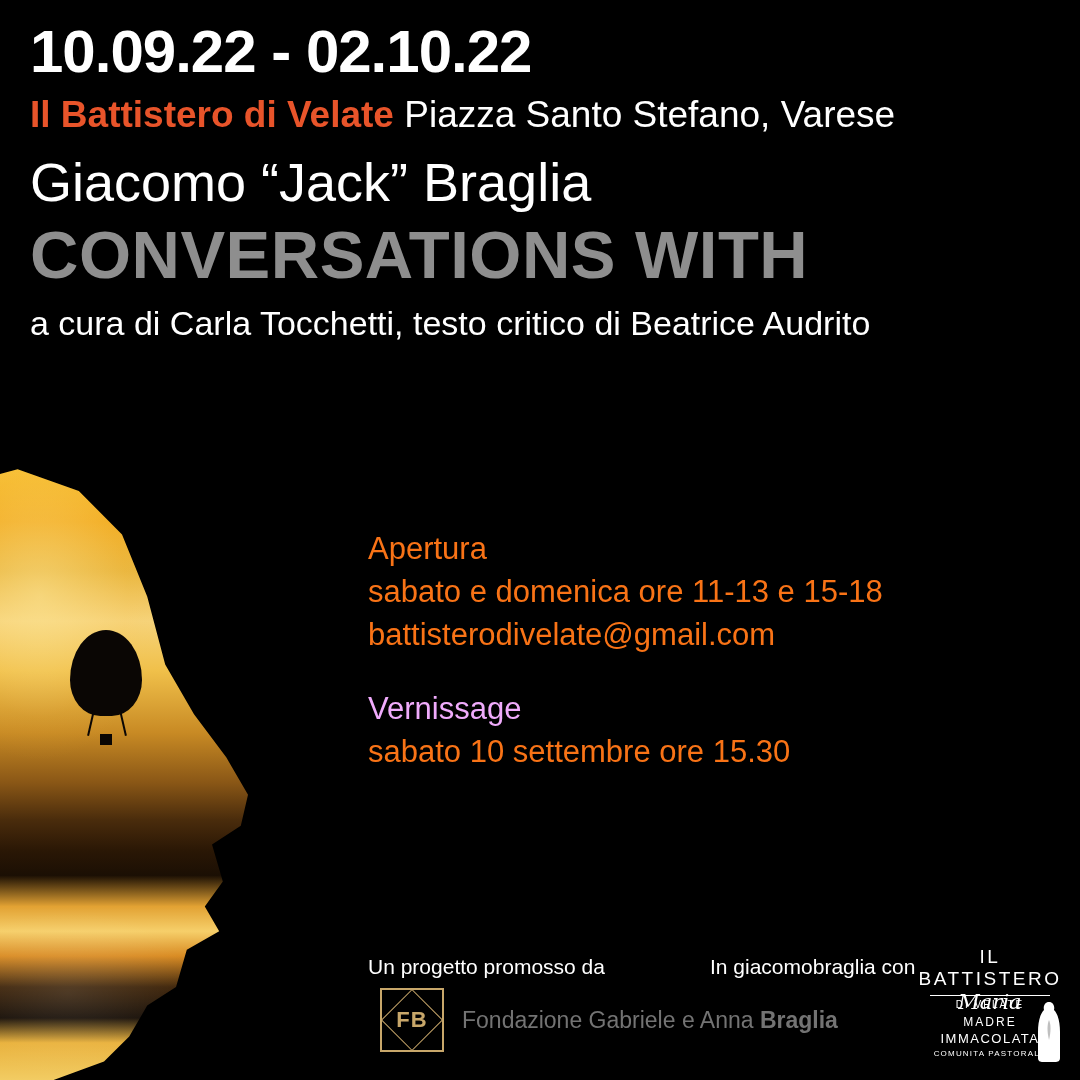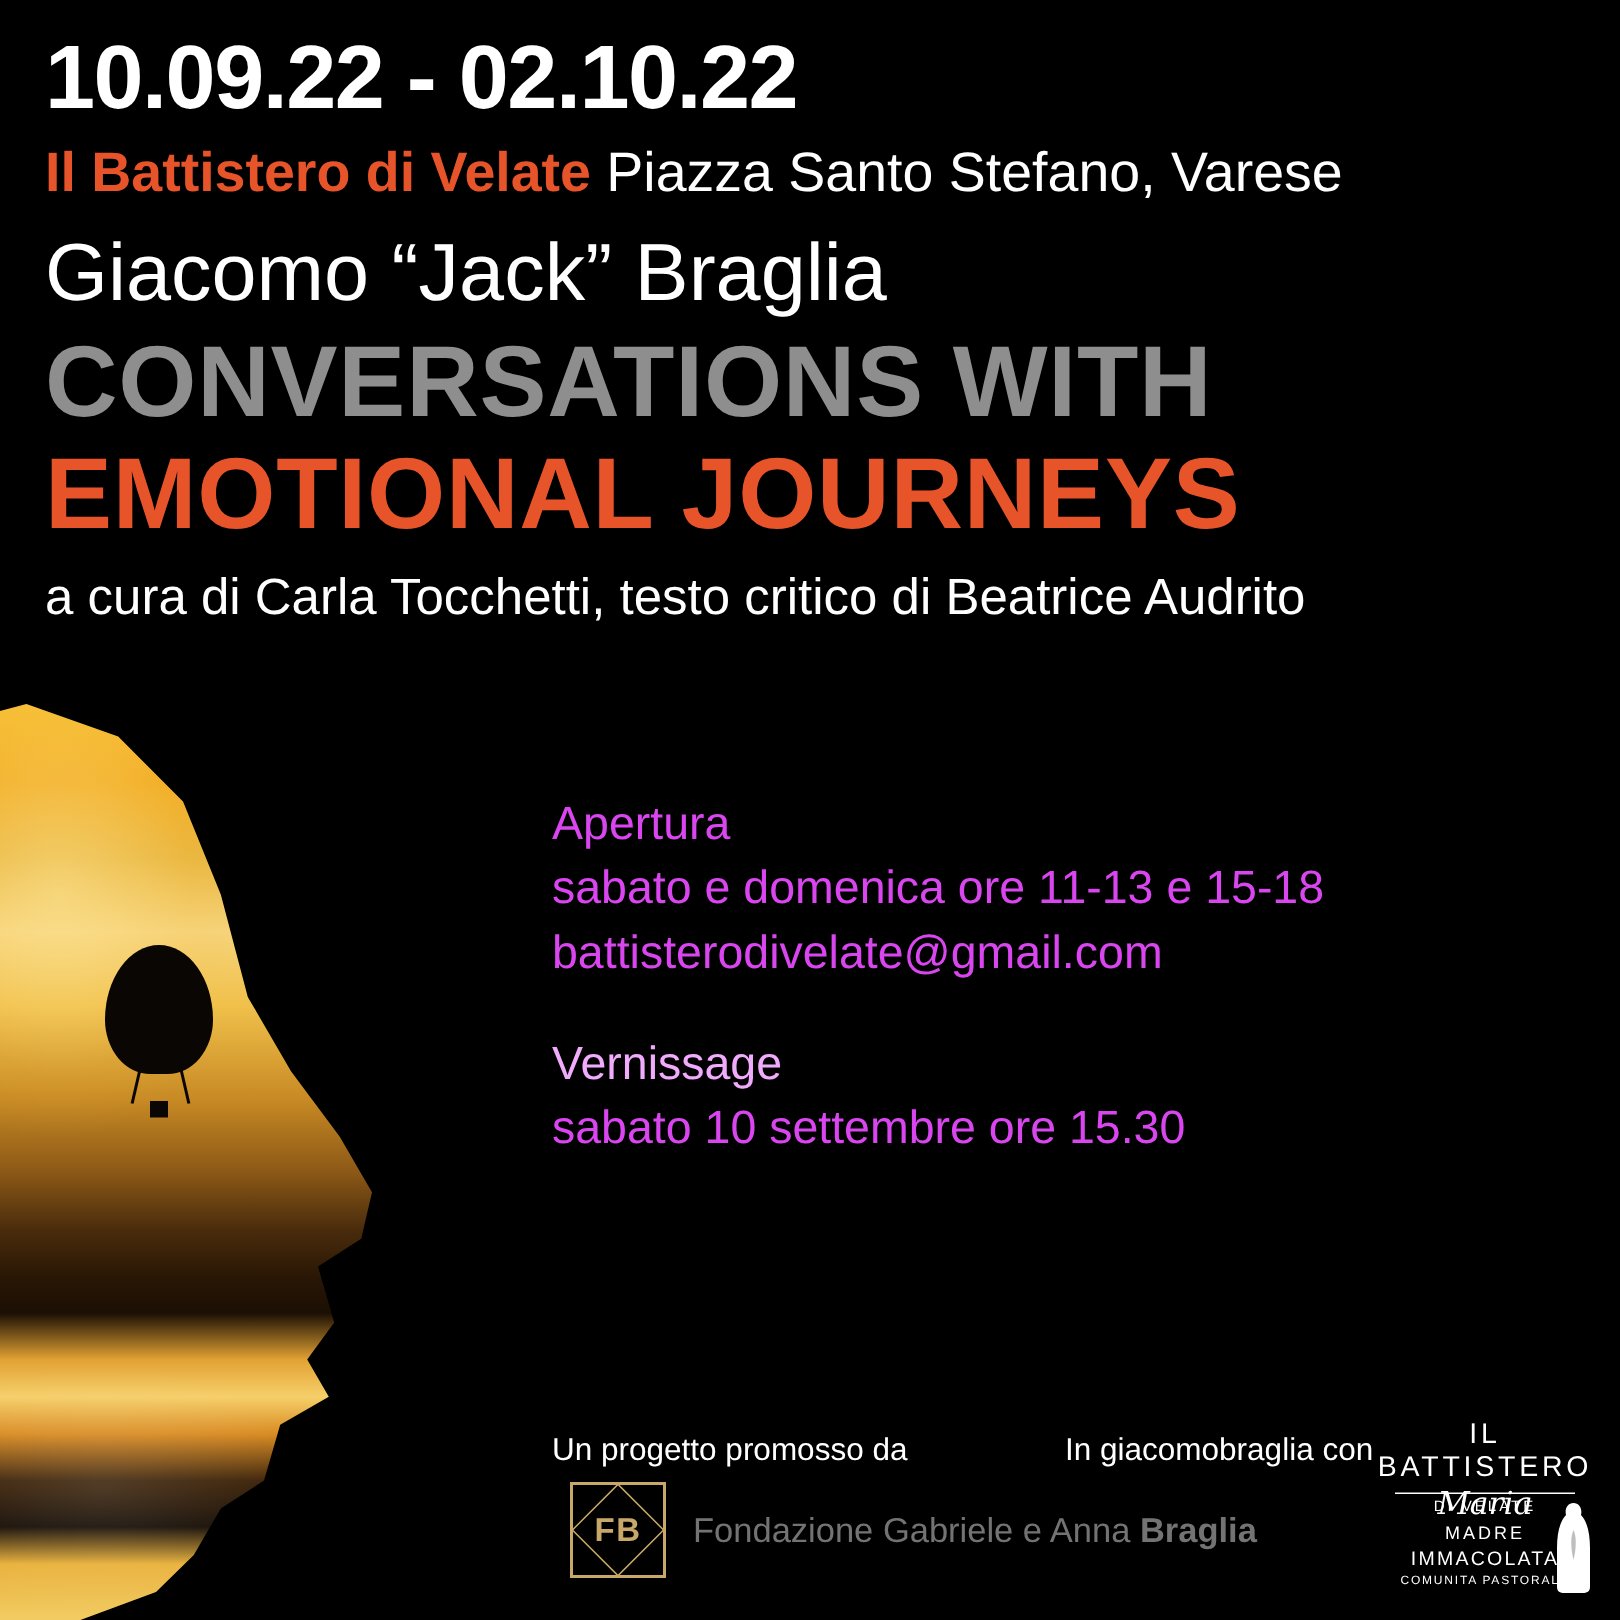--- a/index.html
+++ b/index.html
@@ -203,21 +203,21 @@
   
   .info {
     position: absolute;
     left: 368px;
     top: 528px;
     width: 680px;
   }
   .info-line {
     font-size: 31px;
     line-height: 1.38;
-    color: #d946ef;
+    color: #f97316;
     white-space: nowrap;
   }
   .vernissage-heading {
     margin-top: 32px;
     font-size: 31px;
     line-height: 1.38;
     color: #f0abfc;
   }
   .website {
     position: absolute;
@@ -363,21 +363,20 @@
 <div id="poster">
 
   <div class="header">
     <div class="dates">10.09.22 - 02.10.22</div>
     <div class="venue-line">
       <span class="venue-name">Il Battistero di Velate</span>
       <span class="venue-addr">Piazza Santo Stefano, Varese</span>
     </div>
     <div class="artist">Giacomo “Jack” Braglia</div>
     <div class="title1">CONVERSATIONS WITH</div>
-    <div class="title2">EMOTIONAL JOURNEYS</div>
     <div class="curator">a cura di Carla Tocchetti, testo critico di Beatrice Audrito</div>
   </div>
 
   <div class="artwork">
     <div class="head-shape"></div>
     <div class="head-glow"></div>
     <div class="balloon">
       <div class="envelope"></div>
       <div class="line-l"></div>
       <div class="line-r"></div>

